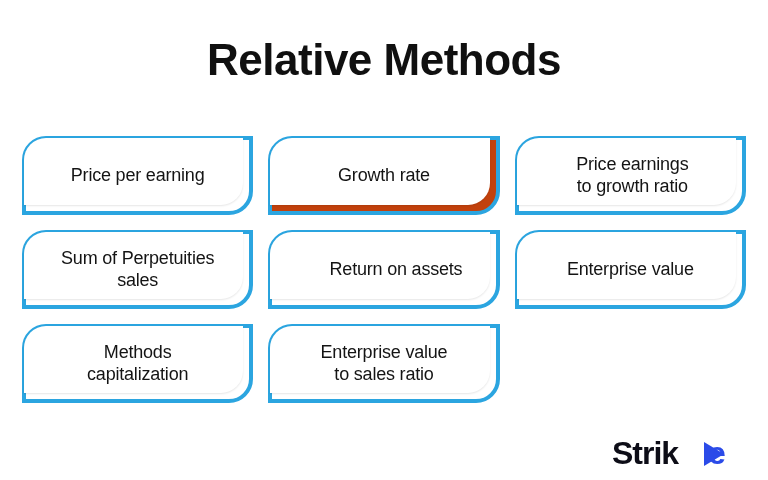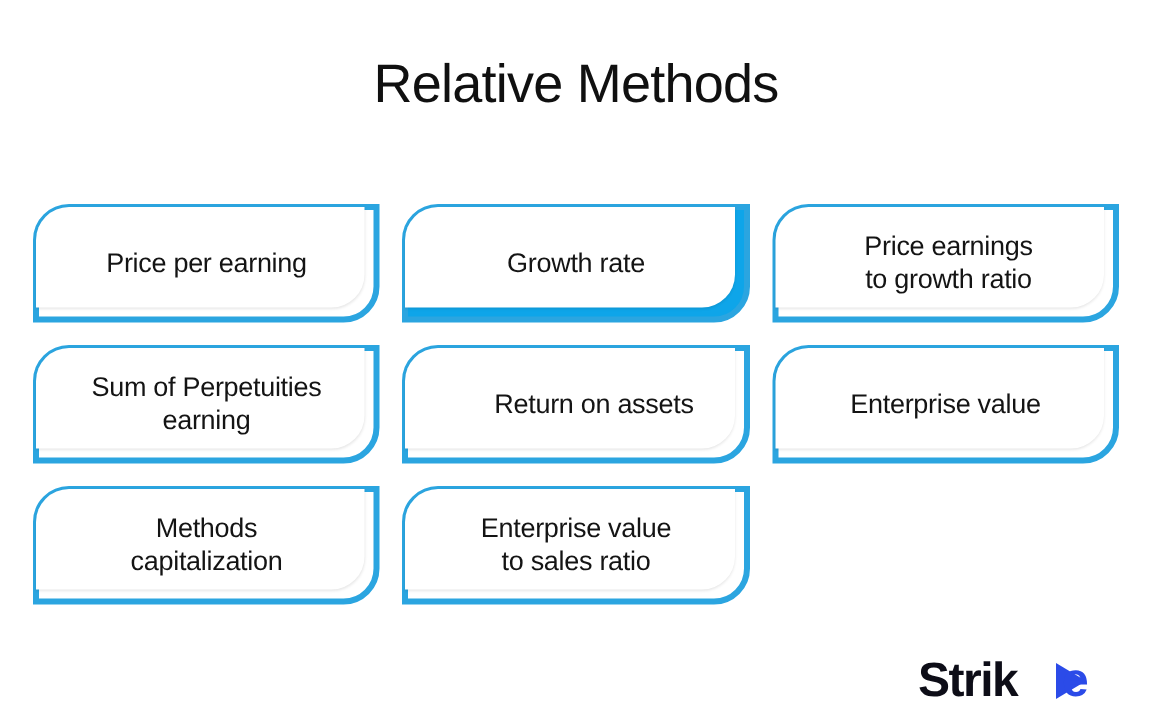--- a/index.html
+++ b/index.html
@@ -28,22 +28,22 @@
   .title-wrap {
     position: absolute;
     left: 0;
     top: 36px;
     width: 768px;
     text-align: center;
   }
 
   .page-title {
     font-family: "Liberation Sans", "DejaVu Sans", sans-serif;
-    font-size: 36px;
-    font-weight: 400;
+    font-size: 44px;
+    font-weight: 700;
     letter-spacing: -0.5px;
     color: #101010;
     line-height: 1.1;
   }
 
   
   .grid {
     position: absolute;
     left: 22px;
     top: 136px;
@@ -123,32 +123,32 @@
     <h1 class="page-title" style="color: rgb(16, 16, 16);">Relative Methods</h1>
   </div>
 
   <div class="grid">
 
     <div class="card" style="border-color: rgb(43, 165, 224); background: rgb(255, 255, 255);">
       <span class="card-label" style="color: rgb(20, 20, 20);">Price per earning</span>
     </div>
 
 
-    <div class="card" style="border-color: rgb(43, 165, 224); background: #0ea5e9;">
+    <div class="card" style="border-color: rgb(43, 165, 224); background: #c2410c;">
       <span class="card-label" style="color: rgb(20, 20, 20);">Growth rate</span>
     </div>
 
     <div class="card" style="border-color: rgb(43, 165, 224); background: rgb(255, 255, 255); padding-left: 14px;">
       <span class="card-label" style="color: rgb(20, 20, 20);">Price earnings
 to growth ratio</span>
     </div>
 
     <div class="card" style="border-color: rgb(43, 165, 224); background: rgb(255, 255, 255);">
       <span class="card-label" style="color: rgb(20, 20, 20);">Sum of Perpetuities
-earning</span>
+sales</span>
     </div>
 
     <div class="card" style="border-color: rgb(43, 165, 224); background: rgb(255, 255, 255); padding-left: 34px;">
       <span class="card-label" style="color: rgb(20, 20, 20);">Return on assets</span>
     </div>
 
     <div class="card" style="border-color: rgb(43, 165, 224); background: rgb(255, 255, 255);">
       <span class="card-label" style="color: rgb(20, 20, 20);">Enterprise value</span>
     </div>
 

